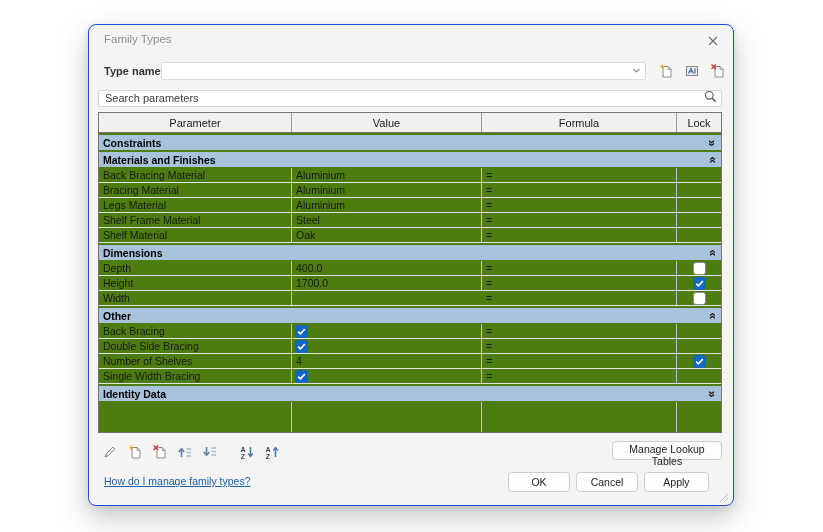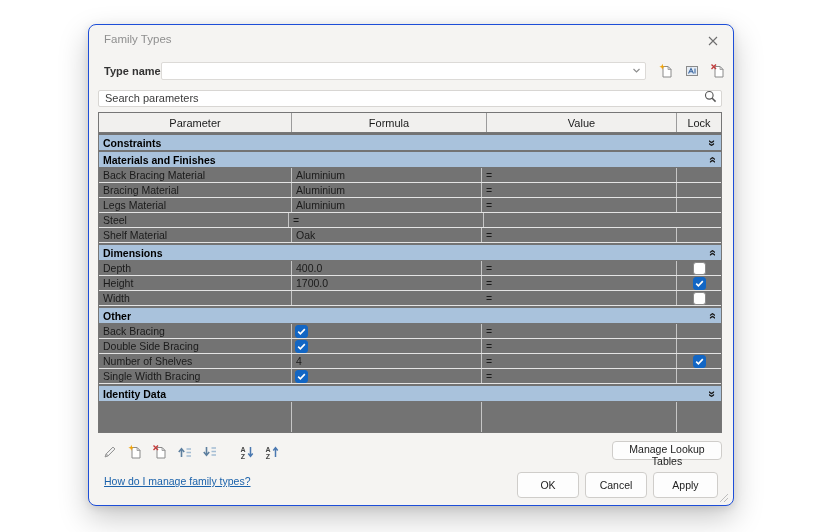--- a/index.html
+++ b/index.html
@@ -14,45 +14,45 @@
   .tn-label{position:absolute;left:15px;top:40px;font-size:11px;font-weight:600;color:#333;}
   .combo{position:absolute;left:72px;top:37px;width:485px;height:18px;background:#fff;border:1px solid #dcdad7;border-radius:2px;display:flex;align-items:center;justify-content:space-between;padding:0 3px 0 5px;font-size:11px;color:#222;}
   .tn-actions{position:absolute;left:557px;top:37px;width:80px;height:18px;display:flex;gap:10px;align-items:center;justify-content:flex-end;}
   .tn-actions span,.toolbar span{display:inline-flex;width:16px;height:16px;align-items:center;justify-content:center;cursor:pointer;}
   
   .search-wrap{position:absolute;left:9px;top:63px;width:624px;height:17px;}
   .search-wrap input{width:100%;height:100%;border:1px solid #d8d6d3;border-radius:2px;background:#fff;font-size:11px;padding:0 20px 0 6px;color:#333;outline:none;}
   .search-wrap input::placeholder{color:#3c3c3c;opacity:1;}
   .search-ic{position:absolute;right:4px;top:1px;width:15px;height:15px;cursor:pointer;}
   
-  .table{position:absolute;left:9px;top:87px;width:624px;height:321px;background:#737373;border:1px solid #767676;overflow:hidden;}
+  .table{position:absolute;left:9px;top:87px;width:624px;height:321px;background:#4d7c0f;border:1px solid #767676;overflow:hidden;}
   .thead{display:flex;height:20px;background:#f1f0ee;border-bottom:1px solid #767676;}
   .hcell{display:flex;align-items:center;justify-content:center;font-size:11px;color:#1a1a1a;border-right:1px solid #9b9b9b;}
   .hcell.last{border-right:none;}
   .sec{height:15px;background:#a9c2dc;margin:2px 0 1px 0;display:flex;align-items:center;justify-content:space-between;padding:0 5px 0 4px;font-size:10.5px;font-weight:bold;color:#000;cursor:pointer;}
   .chev{display:inline-block;font-size:12px;font-weight:bold;line-height:10px;color:#1a1a1a;}
   .chev.down{transform:rotate(90deg);}
   .chev.up{transform:rotate(-90deg);}
   .row{display:flex;height:15px;border-bottom:1px solid #e4e4e4;font-size:10.5px;color:#1a1a1a;}
   .cell{display:flex;align-items:center;padding-left:4px;border-right:1px solid #c6c6c6;overflow:hidden;white-space:nowrap;}
   .cell.lock{justify-content:center;padding-left:0;}
   .cell.last{border-right:none;}
   .fillrow{display:flex;height:31px;border-bottom:1px solid #c6c6c6;}
   .fillrow .cell{border-bottom:none;}
   .cb{width:13px;height:13px;border-radius:3px;border:1px solid #8a8a8a;background:#fff;display:flex;align-items:center;justify-content:center;cursor:pointer;}
   .cb.on{background:#1266c4;border-color:#1266c4;}
   
   .toolbar{position:absolute;left:13px;top:417px;height:20px;display:flex;gap:9px;align-items:center;}
   .toolbar span.gap{margin-left:12px;}
   .btn{font-size:10.5px;color:#222;background:#fdfdfd;border:1px solid #cfcdca;border-radius:4px;cursor:pointer;}
   .manage{position:absolute;right:11px;top:416px;width:110px;height:19px;}
-  .bottom2{position:absolute;left:0;right:4px;top:447px;height:18px;}
+  .bottom2{position:absolute;left:0;right:13px;top:447px;height:18px;}
   .help{position:absolute;left:15px;top:3px;font-size:10.5px;color:#1b62ab;text-decoration:underline;cursor:pointer;}
   .dlg-btns{position:absolute;right:11px;top:0;display:flex;gap:6px;}
-  .dlg-btns .btn{height:26px;}
+  .dlg-btns .btn{height:20px;}
   .btn-ok{width:62px;}.btn-cancel{width:62px;}.btn-apply{width:65px;}
   .grip{position:absolute;right:4px;bottom:4px;width:12px;height:12px;cursor:nwse-resize;}
 </style>
 </head>
 <body>
 
 <div class="page">
   <div class="dialog">
 
     <span class="title">Family Types</span>
@@ -101,22 +101,22 @@
         <svg width="15" height="15" viewBox="0 0 15 15">
             <circle cx="6.3" cy="6.3" r="3.8" fill="none" stroke="#555" stroke-width="1.1"></circle>
             <path d="M9.2 9.2 L12.6 12.6" stroke="#555" stroke-width="1.5"></path>
           </svg>
       </span>
     </div>
 
     <div class="table">
       <div class="thead">
           <div class="hcell" style="width: 193px; flex: 0 0 193px;">Parameter</div>
+          <div class="hcell" style="width: 190px; flex: 0 0 190px;">Value</div>
           <div class="hcell" style="width: 195px; flex: 0 0 195px;">Formula</div>
-          <div class="hcell" style="width: 190px; flex: 0 0 190px;">Value</div>
           <div class="hcell last" style="flex: 1 1 0%;">Lock</div>
         </div>
       <div class="tbody">
           <div class="sec">
             <span>Constraints</span>
             <span class="chev down">»</span>
           </div>
           <div class="sec">
             <span>Materials and Finishes</span>
             <span class="chev up">»</span>
@@ -133,20 +133,21 @@
             <div class="cell " style="flex: 0 0 195px; width: 195px;">=</div>
             <div class="cell lock last" style="flex: 1 1 0%;"></div>
           </div>
           <div class="row">
             <div class="cell " style="flex: 0 0 193px; width: 193px;">Legs Material</div>
             <div class="cell " style="flex: 0 0 190px; width: 190px;">Aluminium</div>
             <div class="cell " style="flex: 0 0 195px; width: 195px;">=</div>
             <div class="cell lock last" style="flex: 1 1 0%;"></div>
           </div>
           <div class="row">
+            <div class="cell " style="flex: 0 0 193px; width: 193px;">Shelf Frame Material</div>
             <div class="cell " style="flex: 0 0 190px; width: 190px;">Steel</div>
             <div class="cell " style="flex: 0 0 195px; width: 195px;">=</div>
             <div class="cell lock last" style="flex: 1 1 0%;"></div>
           </div>
           <div class="row">
             <div class="cell " style="flex: 0 0 193px; width: 193px;">Shelf Material</div>
             <div class="cell " style="flex: 0 0 190px; width: 190px;">Oak</div>
             <div class="cell " style="flex: 0 0 195px; width: 195px;">=</div>
             <div class="cell lock last" style="flex: 1 1 0%;"></div>
           </div>

